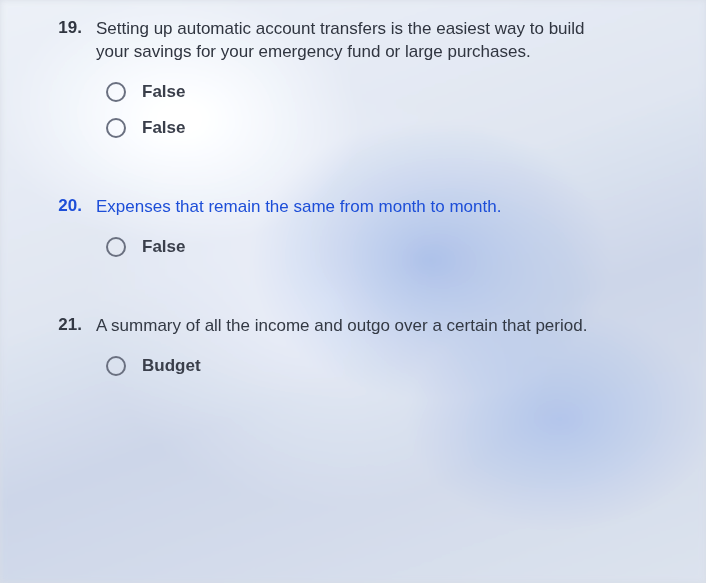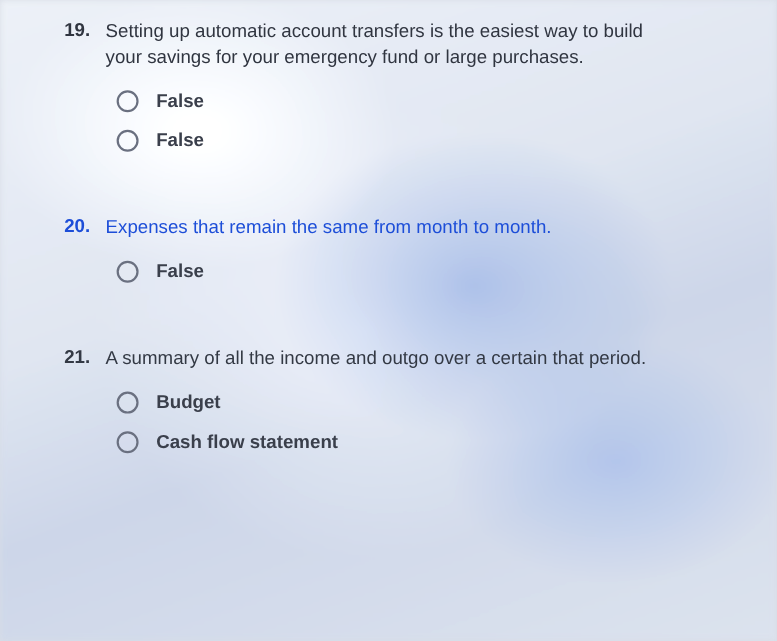--- a/index.html
+++ b/index.html
@@ -119,20 +119,16 @@
   <div class="question q21" style="margin-bottom:12px">
     <div class="q-head">
       <div class="q-num">21.</div>
       <div class="q-text">A summary of all the income and outgo over a certain that period.</div>
     </div>
     <div class="options">
       <div class="option">
         <span class="radio"></span>
         <span class="opt-label">Budget</span>
       </div>
-      <div class="option" style="margin-bottom:0">
-        <span class="radio"></span>
-        <span class="opt-label">Cash flow statement</span>
-      </div>
     </div>
   </div>
 
 </div>
 
 </body></html>

